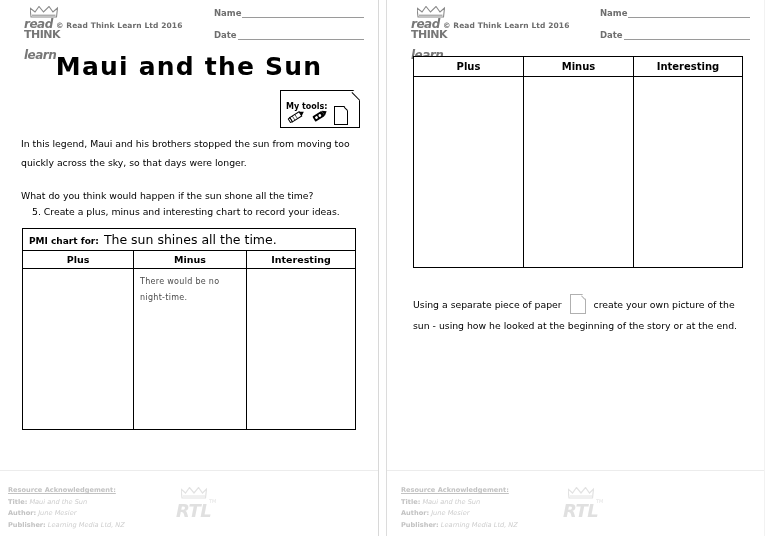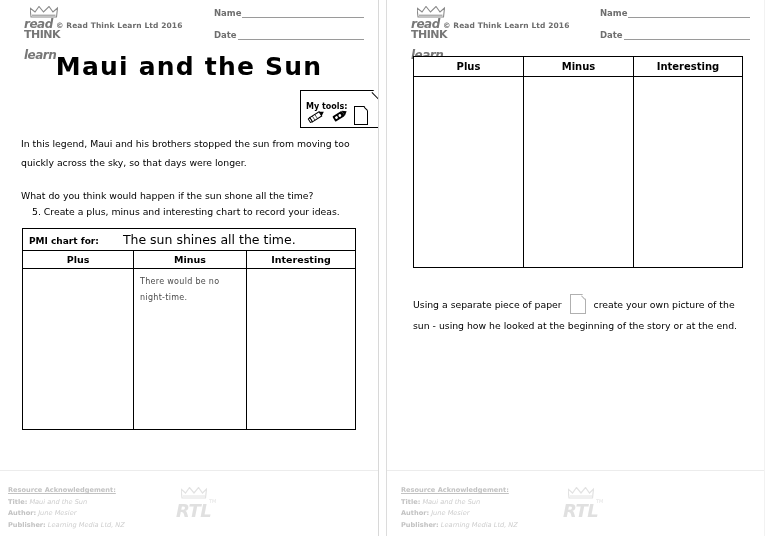--- a/index.html
+++ b/index.html
@@ -91,21 +91,21 @@
     font-size: 8px; font-weight: 700; color: #000;
     font-family: "DejaVu Sans", sans-serif;
     line-height: 13px;
   }
   .goal-txt {
     font-size: 8.2px; color: #000;
     font-family: "DejaVu Sans", sans-serif;
     line-height: 15px;
   }
   .toolsbox {
-    position: absolute; left: 300px; top: 90px;
+    position: absolute; left: 280px; top: 90px;
     width: 80px; height: 38px;
     border: 1.4px solid #000;
     background: #fff;
     padding: 11px 5px;
   }
   .tools-lbl {
     font-size: 8px; font-weight: 700; color: #000;
     font-family: "DejaVu Sans", sans-serif;
   }
   .tools-icons { position: absolute; left: 6px; top: 15px; display: flex; align-items: center; gap: 2px; }
@@ -127,21 +127,20 @@
     position: absolute; left: 22px; top: 228px;
     width: 334px;
     border: 1.5px solid #000;
     background: #fff;
   }
   .pmi-head {
     border-bottom: 1.5px solid #000;
     padding: 3px 6px 4px 6px;
     display: flex; align-items: baseline;
     height: 22px;
-    gap: 19px;
   }
   .pmi-head .lbl {
     font-size: 9px; font-weight: 700;
     font-family: "DejaVu Sans", sans-serif;
     color: #000; margin-right: 5px;
   }
   .pmi-head .val {
     font-size: 12.5px;
     font-family: "DejaVu Sans", sans-serif;
     color: #000;

